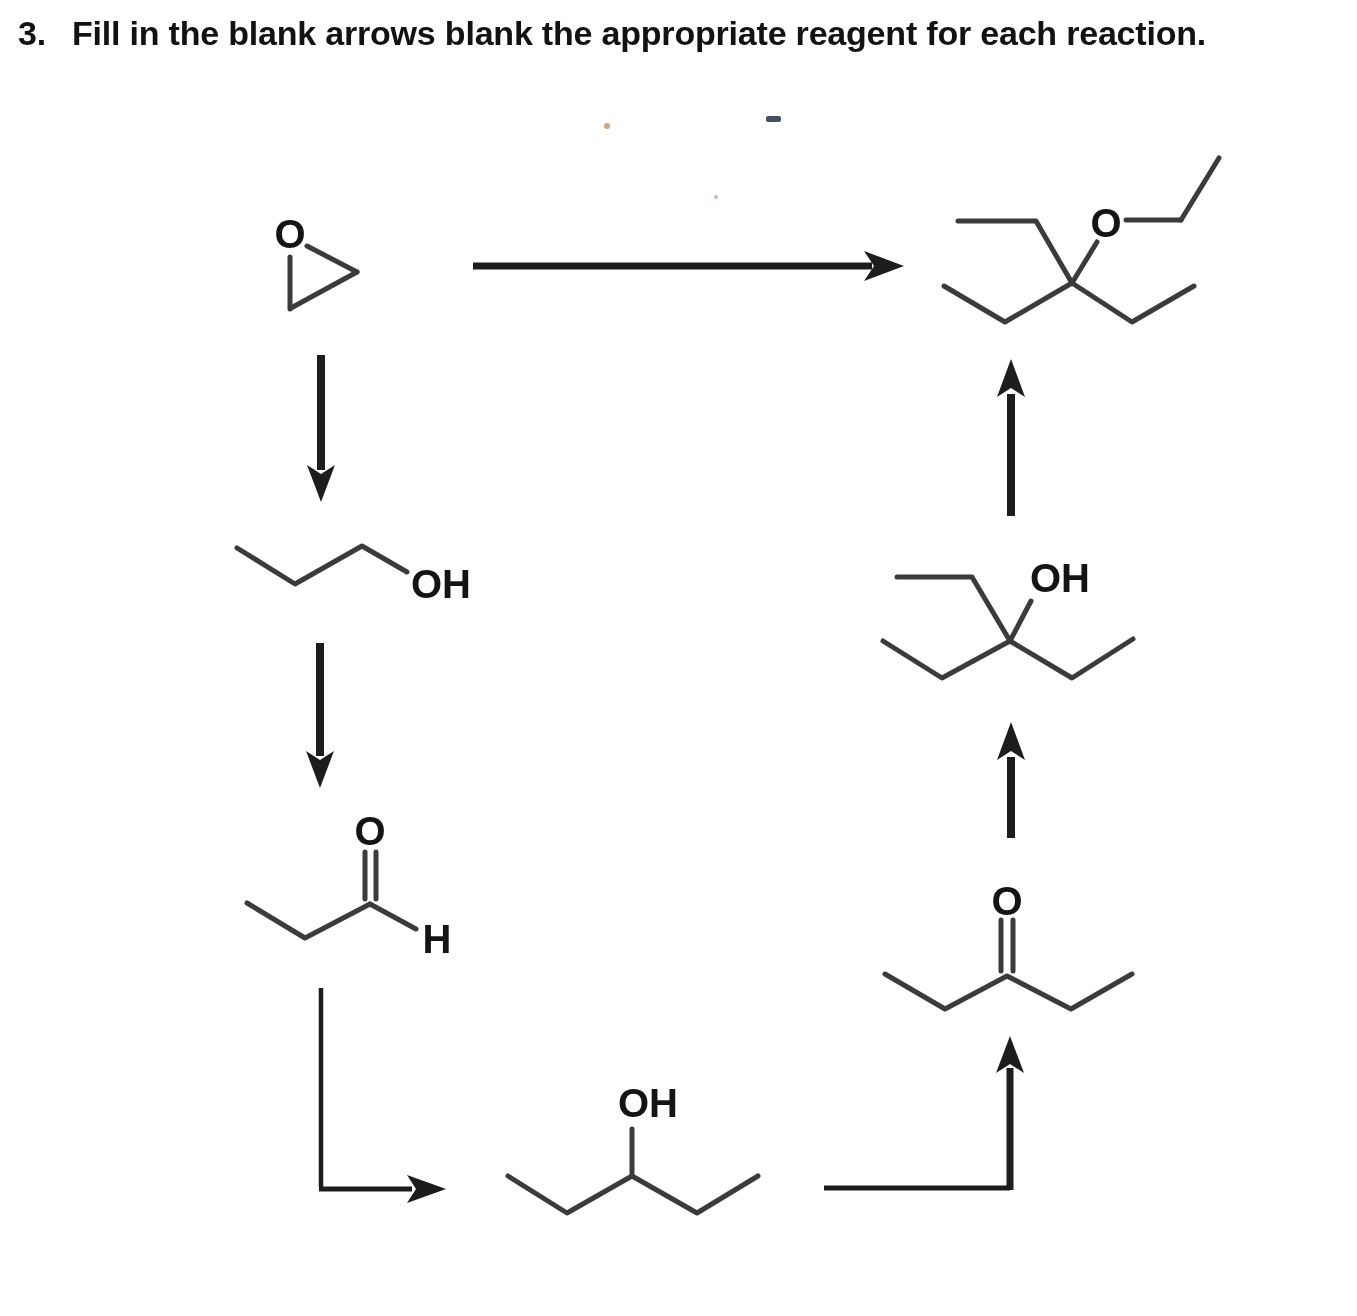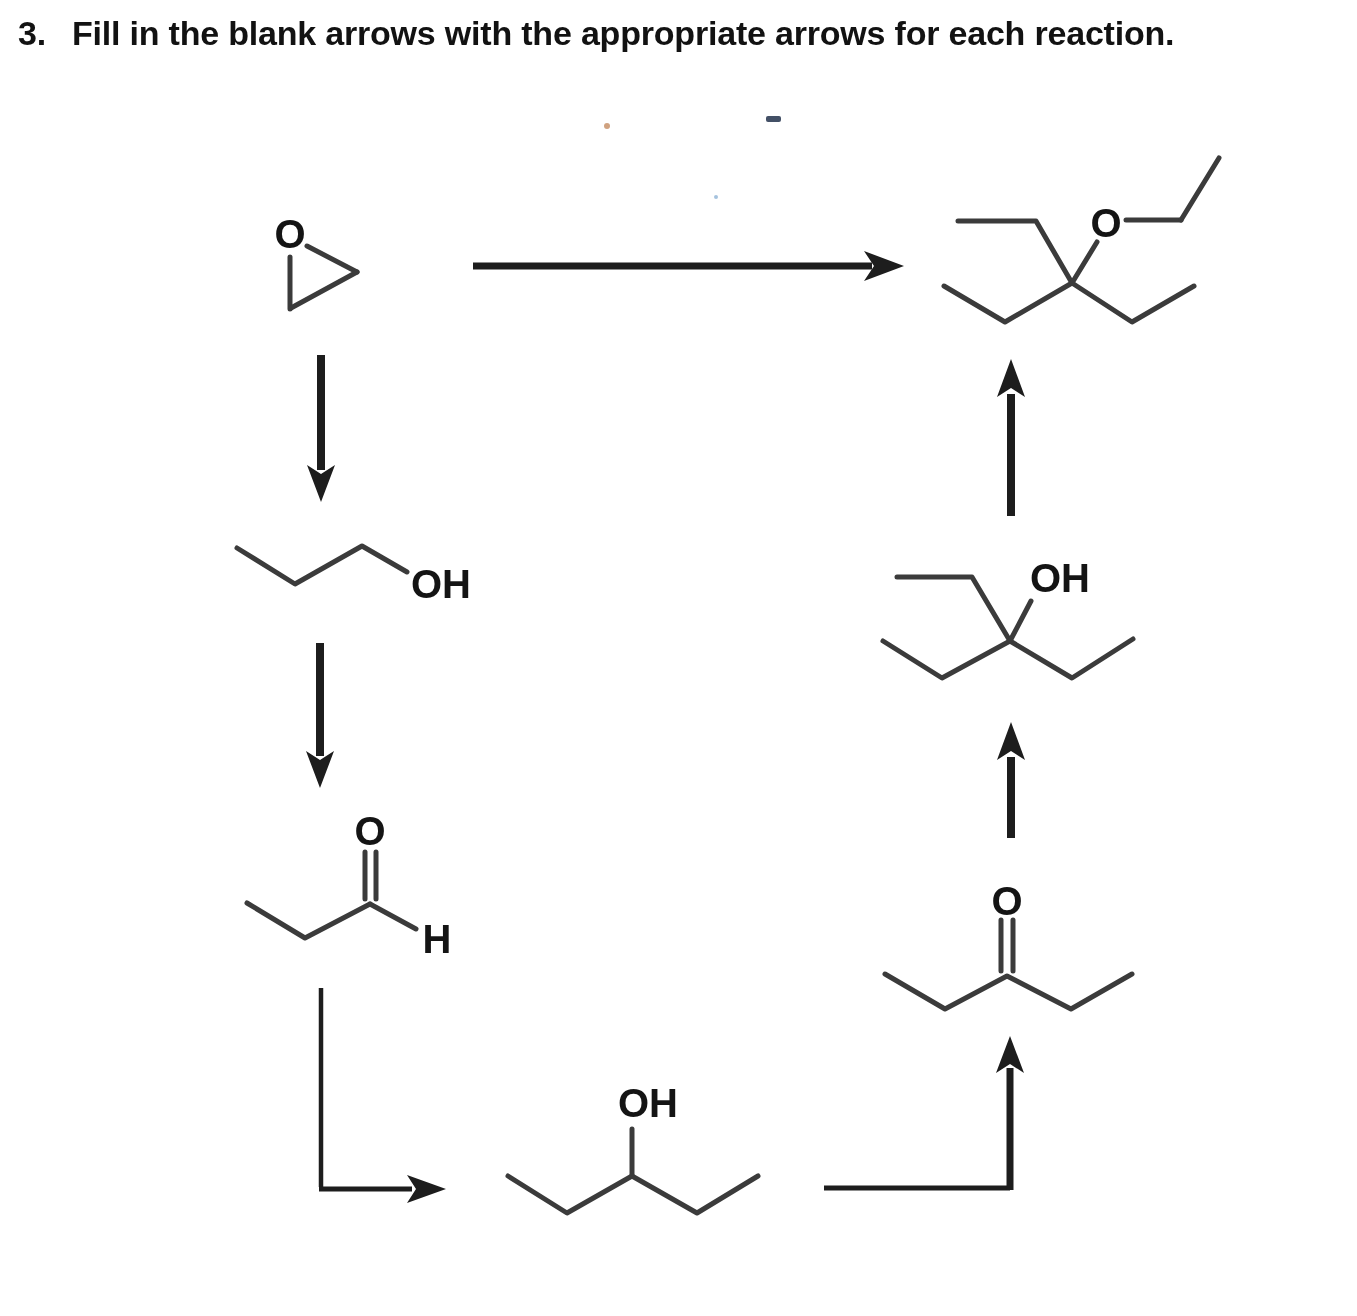--- a/index.html
+++ b/index.html
@@ -35,21 +35,21 @@
     text-anchor:middle;
   }
 </style>
 </head>
 <body>
 
 <div class="page">
 
   <div class="title">
     <span>3.</span>
-    <span>Fill in the blank arrows with the appropriate arrows for each reaction.</span>
+    <span>Fill in the blank arrows blank the appropriate reagent for each reaction.</span>
   </div>
 
   <svg class="scheme" width="1357" height="1316" viewBox="0 0 1357 1316">
 
     <circle cx="607" cy="126" r="3" fill="#c8926a" opacity="0.85"></circle>
     <rect x="766" y="116" width="15" height="6" rx="2" fill="#2f3d55" opacity="0.9"></rect>
     <circle cx="716" cy="197" r="2" fill="#7fa8d0" opacity="0.7"></circle>
 
     <g>
       <line class="bond" x1="290" y1="257" x2="290" y2="309"></line>

